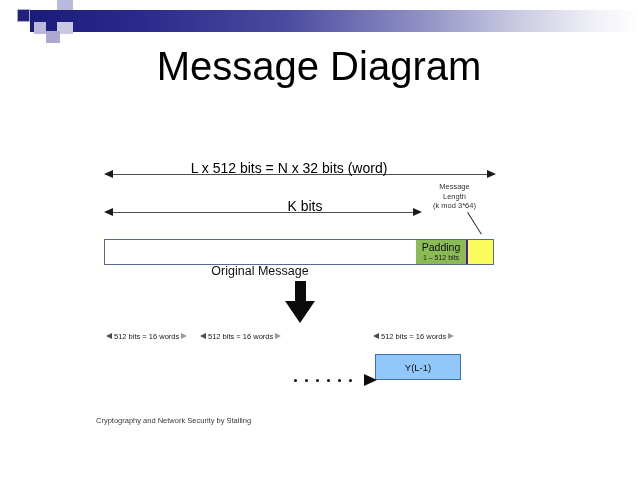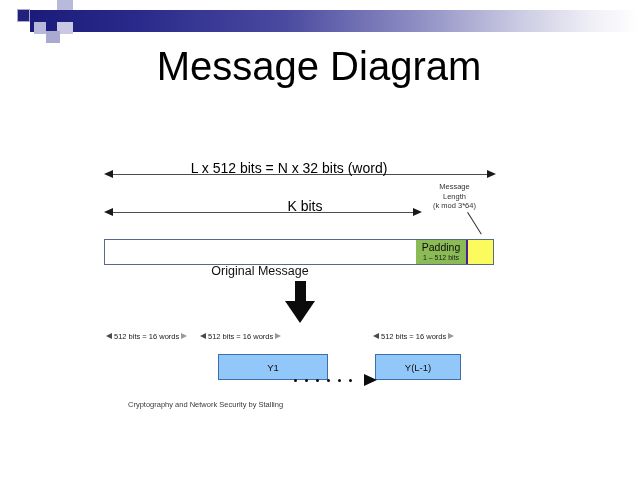--- a/index.html
+++ b/index.html
@@ -232,24 +232,23 @@
     width: 0; height: 0;
     border-top: 6px solid transparent;
     border-bottom: 6px solid transparent;
     border-left: 13px solid #0d0d0d;
   }
 
   
   #credit {
     position: absolute;
     left: 96px;
-    top: 400px;
+    top: 416px;
     font-size: 7.5px;
     color: #3a3a3a;
-    margin-left: 32px;
   }
 </style>
 </head>
 <body>
 
 <div id="header-band">
   <div class="band-bar"></div>
   <div class="sq sq-g"></div>
   <div class="sq sq-c"></div>
   <div class="sq sq-e"></div>
@@ -304,21 +303,20 @@
     <span class="tick-cap-l"></span>
     <span>512 bits = 16 words</span>
     <span class="tick-cap-r"></span>
   </div>
   <div class="tick-group" style="left:373px;">
     <span class="tick-cap-l"></span>
     <span>512 bits = 16 words</span>
     <span class="tick-cap-r"></span>
   </div>
 
-  <div class="yblock" id="yblock-1">Y1</div>
   <div class="yblock" id="yblock-last">Y(L-1)</div>
 
   <div id="ellipsis">
     <span class="dot"></span>
     <span class="dot"></span>
     <span class="dot"></span>
     <span class="dot"></span>
     <span class="dot"></span>
     <span class="dot"></span>
     <span class="tip"></span>

